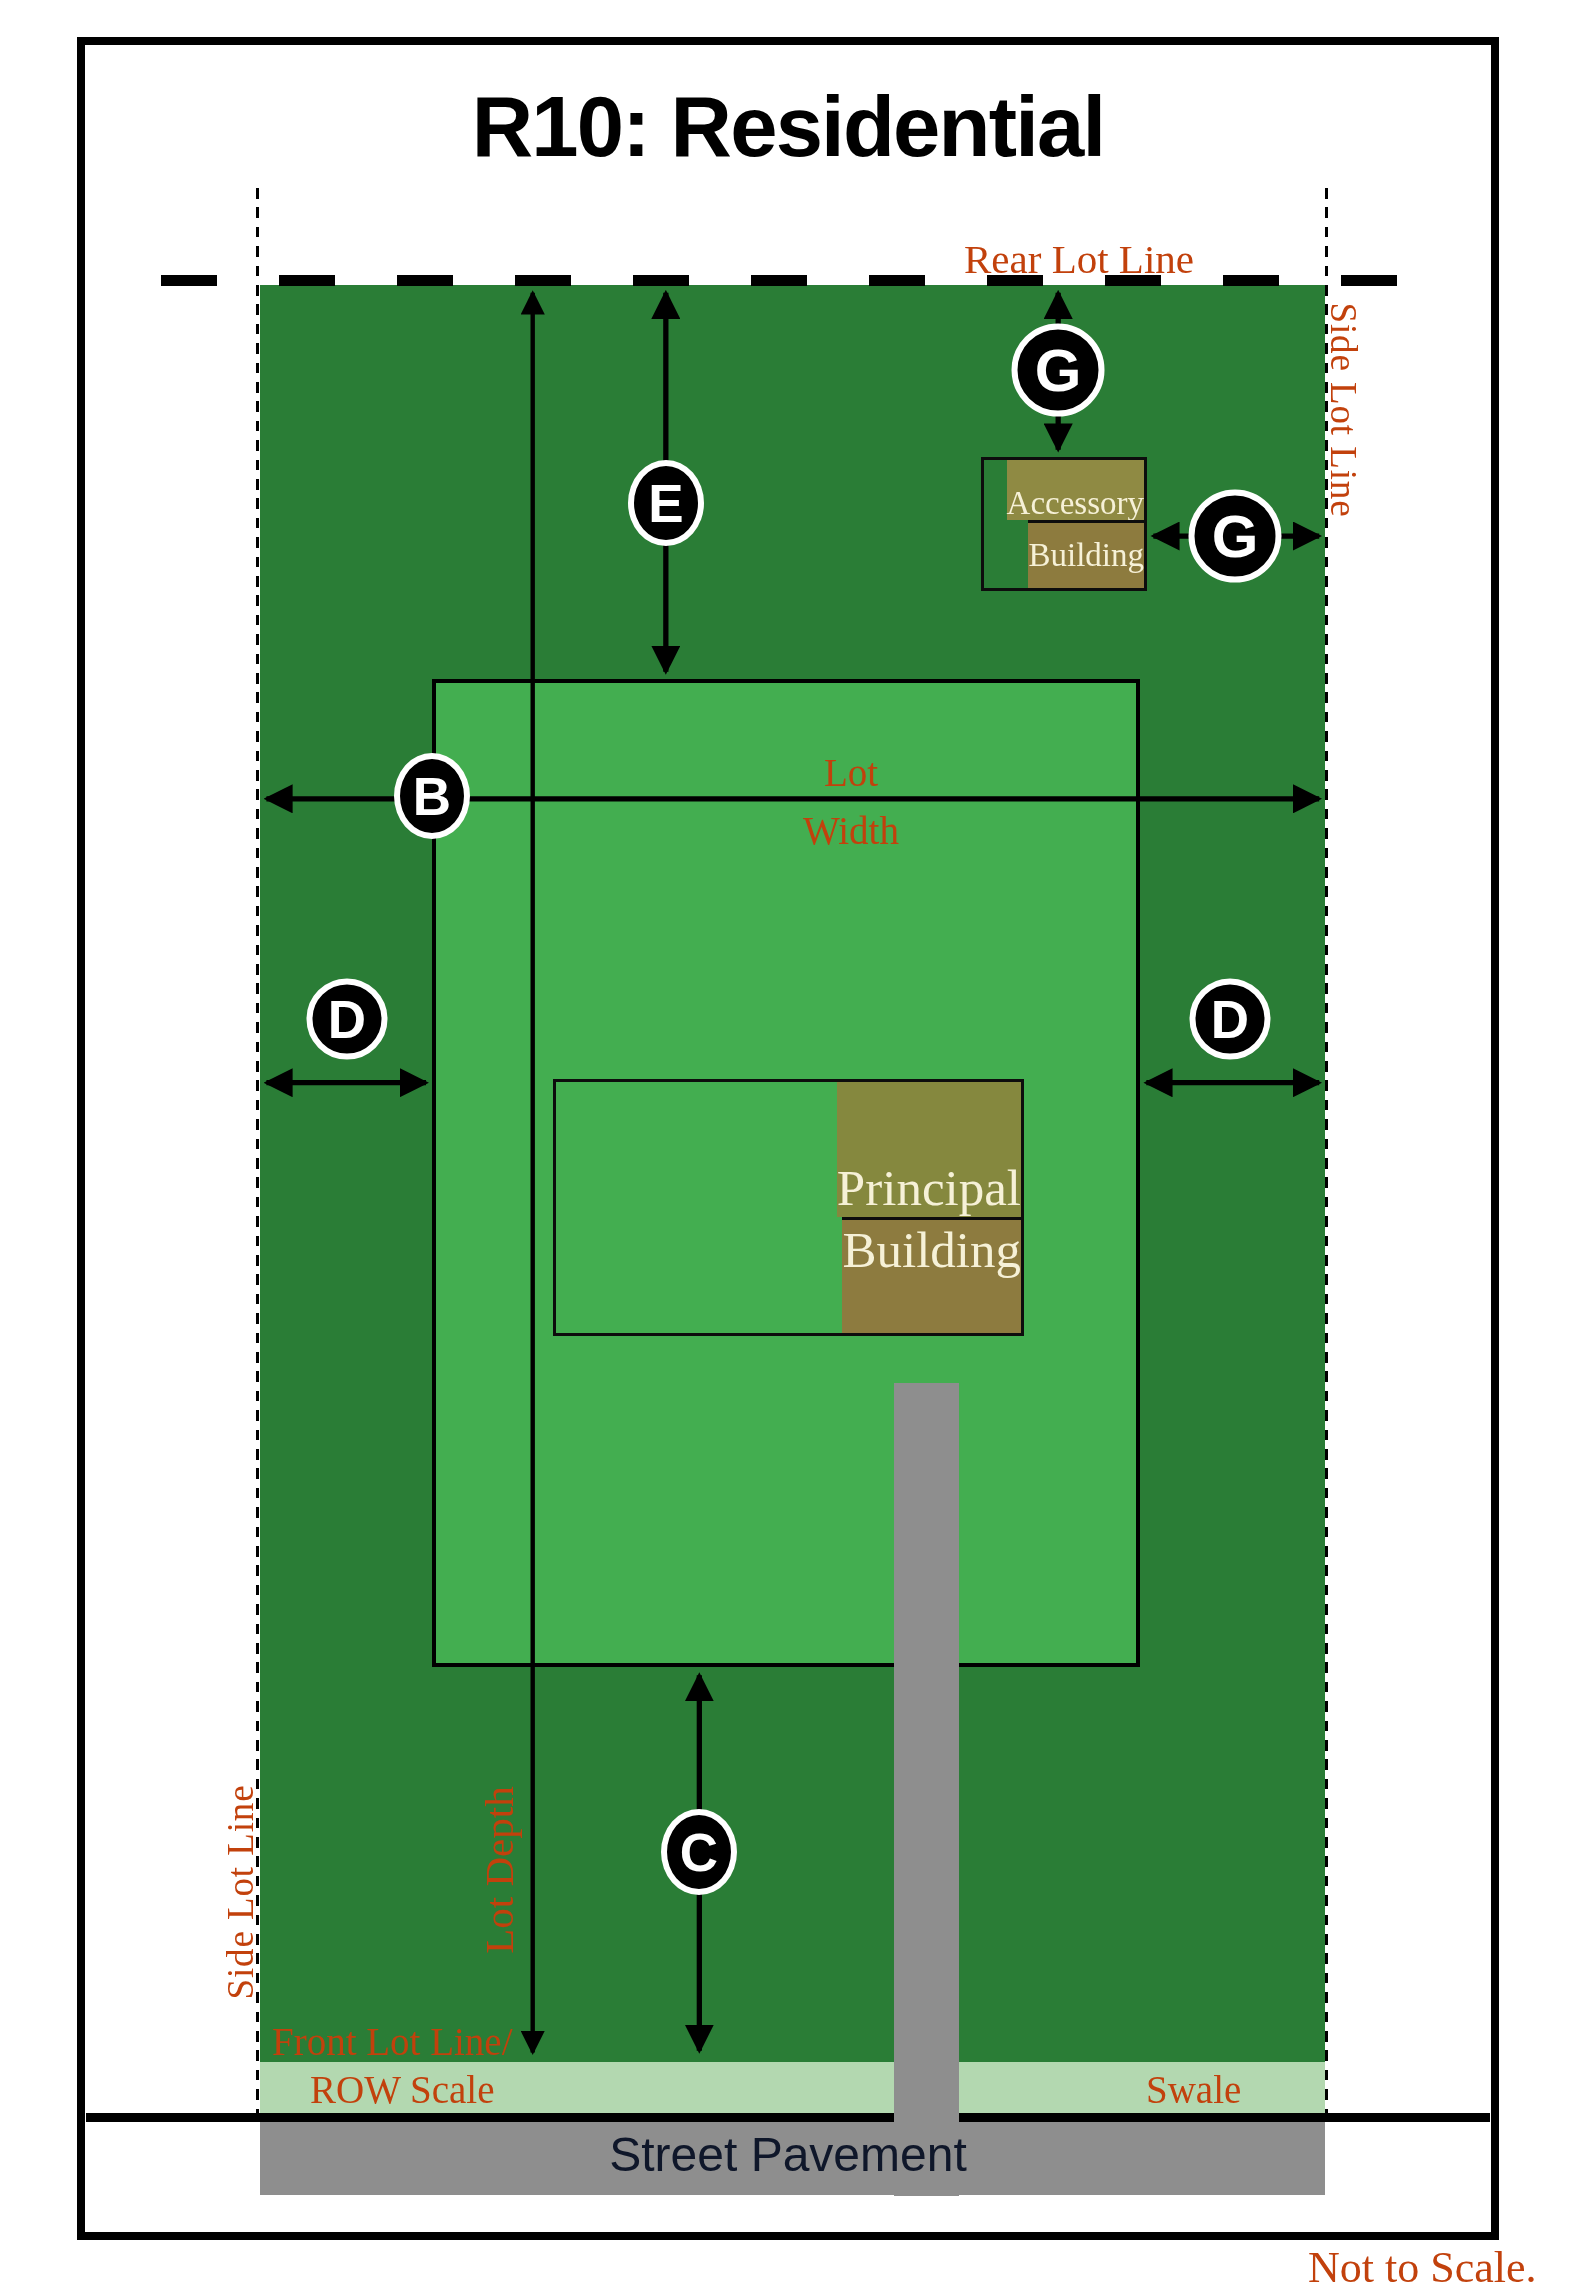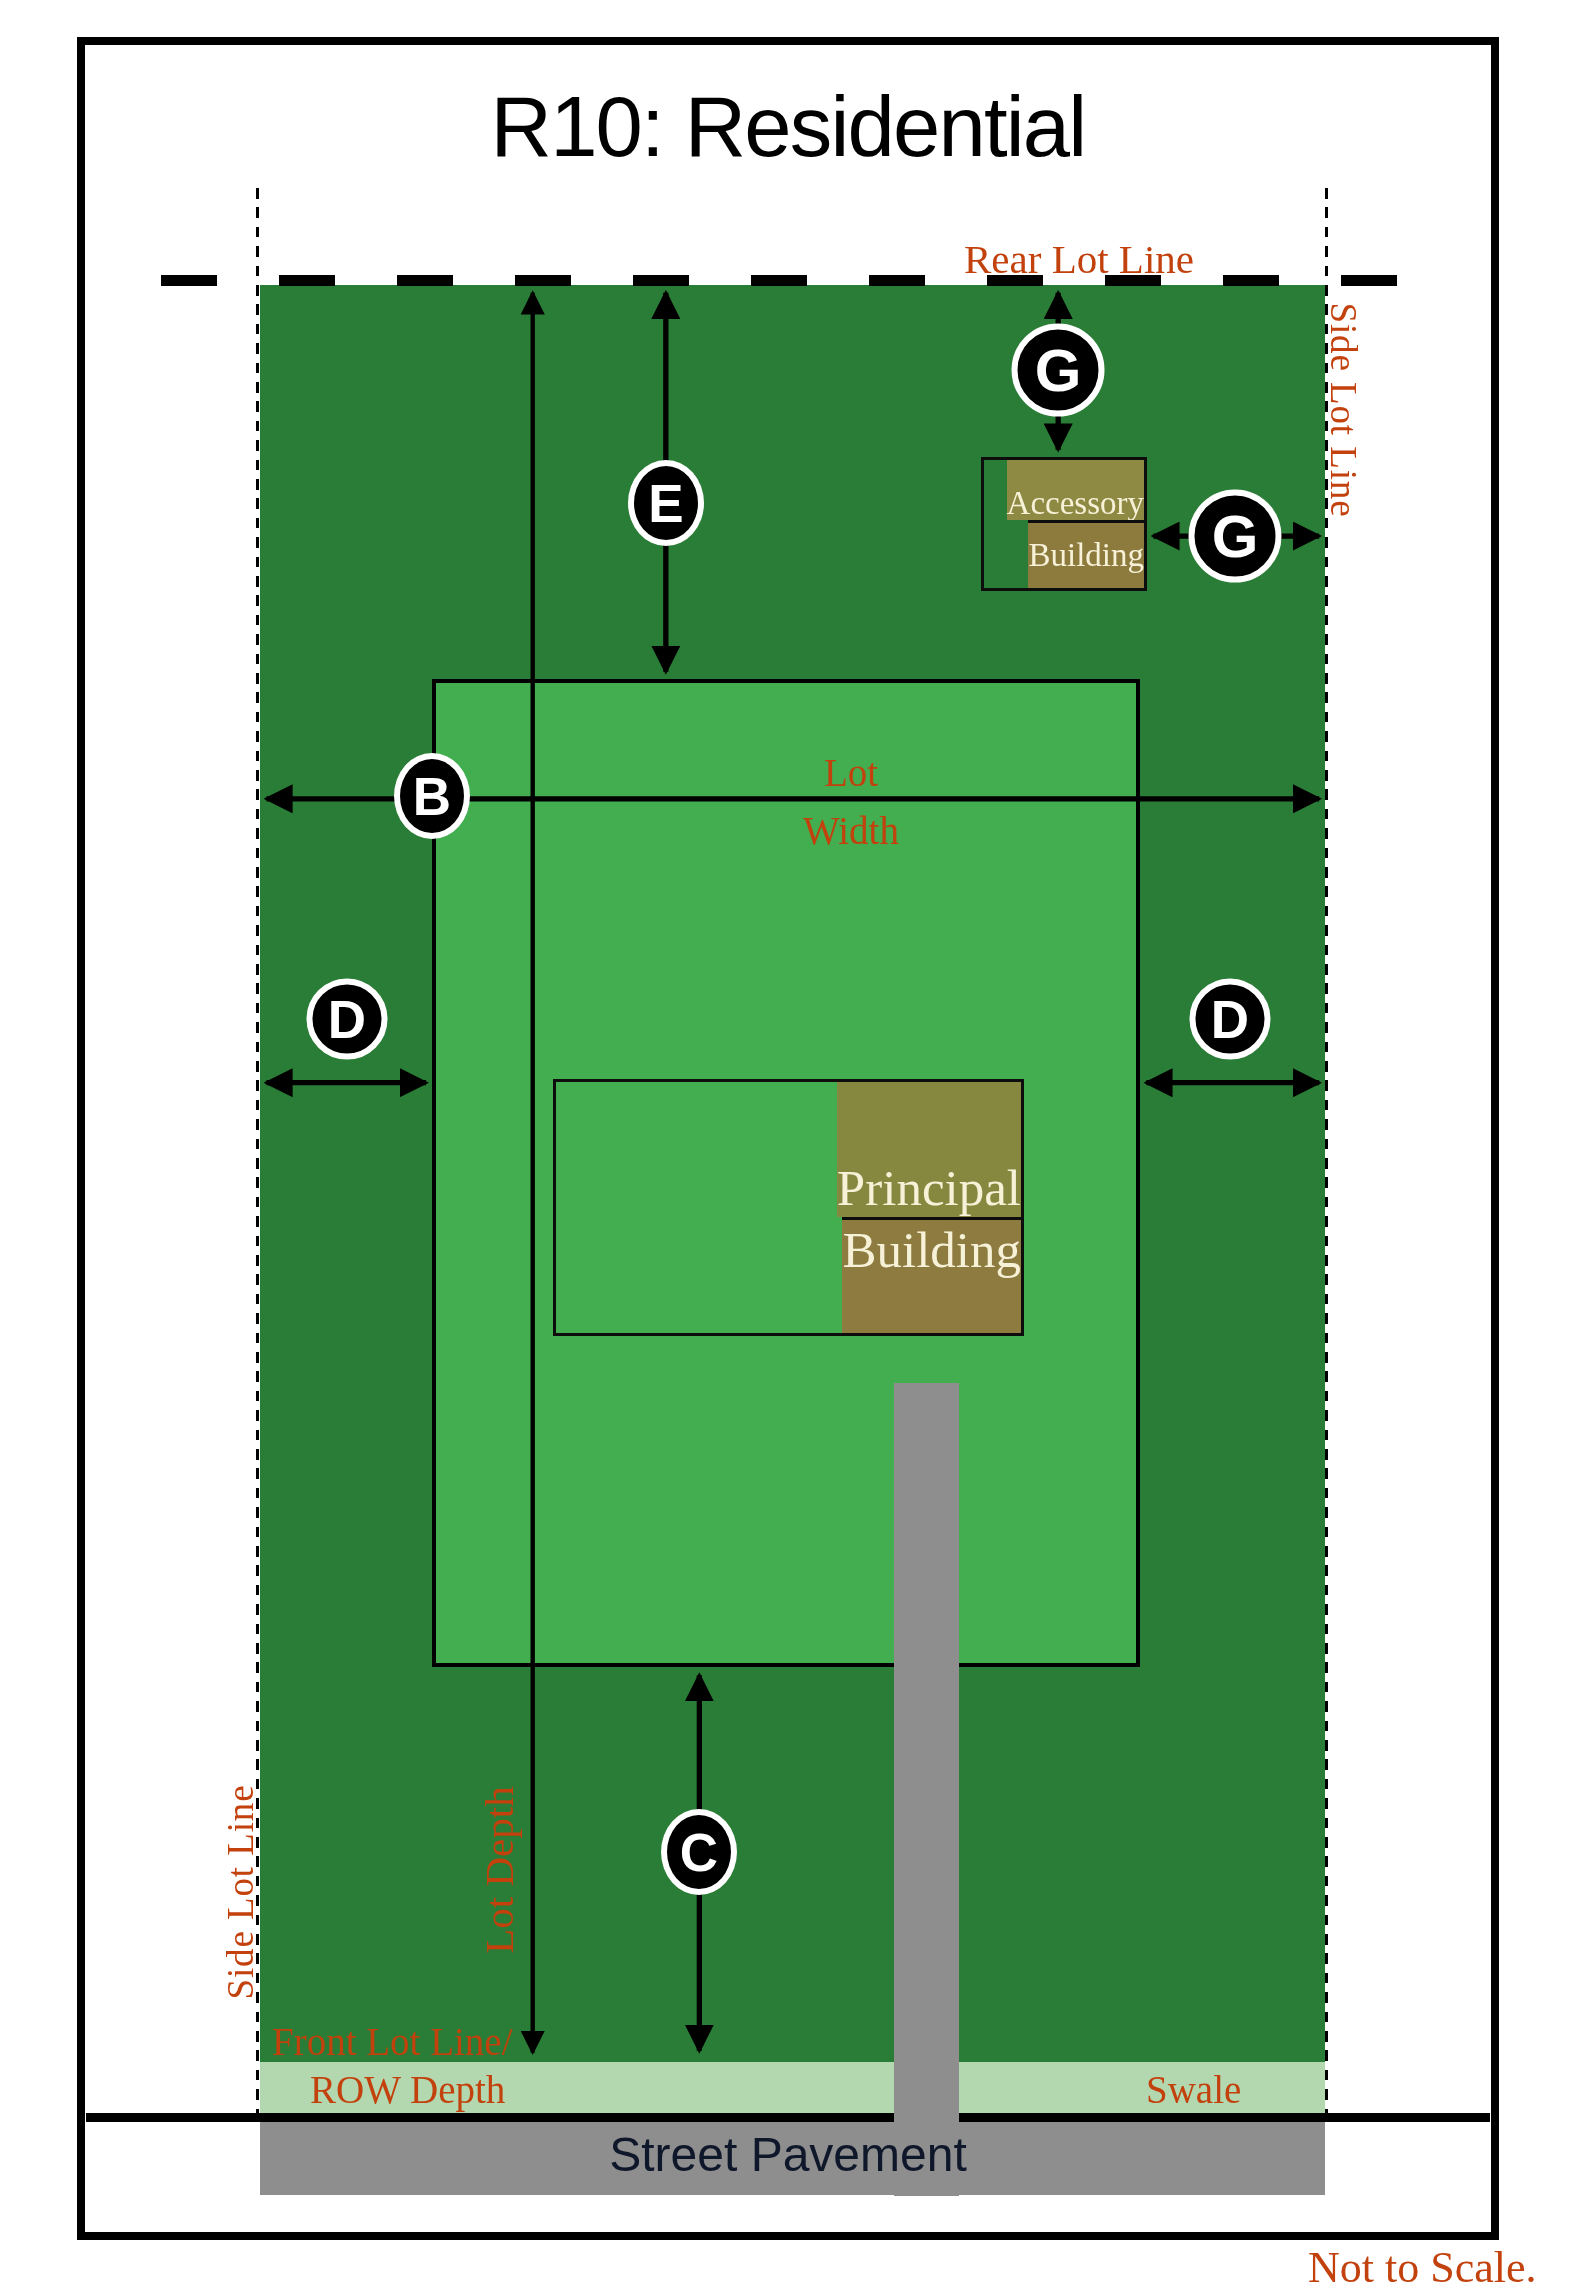--- a/index.html
+++ b/index.html
@@ -21,21 +21,21 @@
     overflow:hidden;
   }
   .abs{position:absolute;}
   
   .frame{
     left:77px;top:37px;width:1422px;height:2203px;
     border:8.8px solid #000;box-sizing:border-box;background:#ffffff;
   }
   .title{
     left:77px;top:78px;width:1422px;text-align:center;
-    font-family:"Liberation Sans", sans-serif;font-weight:400;
+    font-family:"Liberation Sans", sans-serif;font-weight:700;
     font-size:85px;letter-spacing:-1.8px;color:#000;
   }
   
   .lot{left:260px;top:285px;width:1065px;height:1777px;background:var(--lot-green);}
   .swale-strip{left:260px;top:2062px;width:1065px;height:55px;background:var(--swale-green);}
   .pavement{left:260px;top:2116px;width:1065px;height:79px;background:var(--pavement-gray);}
   .row-line{top:2113px;height:8.8px;background:#000;}
   .row-line.seg-left{left:86px;width:809px;}
   .row-line.seg-right{left:959px;width:531px;}
   
@@ -172,17 +172,17 @@
 <div class="abs badge size-big" style="left:1058px;top:370px;">G</div>
 <div class="abs badge size-big" style="left:1235px;top:536px;">G</div>
 
 <div class="abs lbl serif rear-label">Rear Lot Line</div>
 <div class="abs lbl serif side-label-right">Side Lot Line</div>
 <div class="abs lbl serif side-label-left">Side Lot Line</div>
 <div class="abs lbl serif lot-word">Lot</div>
 <div class="abs lbl serif width-word">Width</div>
 <div class="abs lbl serif lot-depth-label">Lot Depth</div>
 <div class="abs lbl serif front-lot-label">Front Lot Line/</div>
-<div class="abs lbl serif row-label">ROW Depth</div>
+<div class="abs lbl serif row-label">ROW Scale</div>
 <div class="abs lbl serif swale-label">Swale</div>
 <div class="abs lbl street-label">Street Pavement</div>
 <div class="abs lbl serif footnote">Not to Scale.</div>
 
 
 </body></html>

